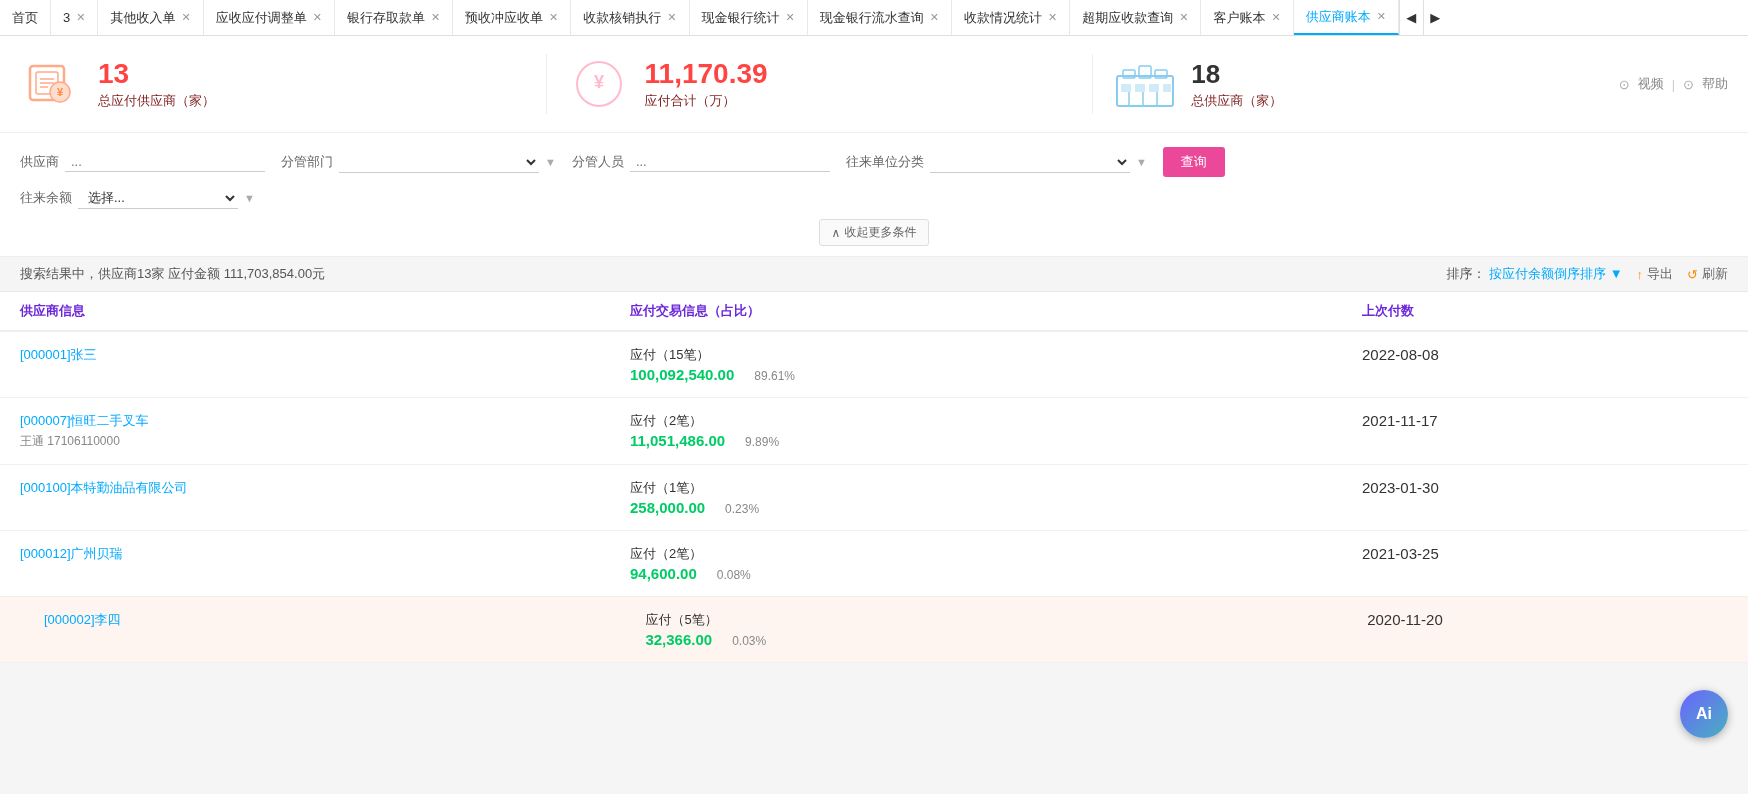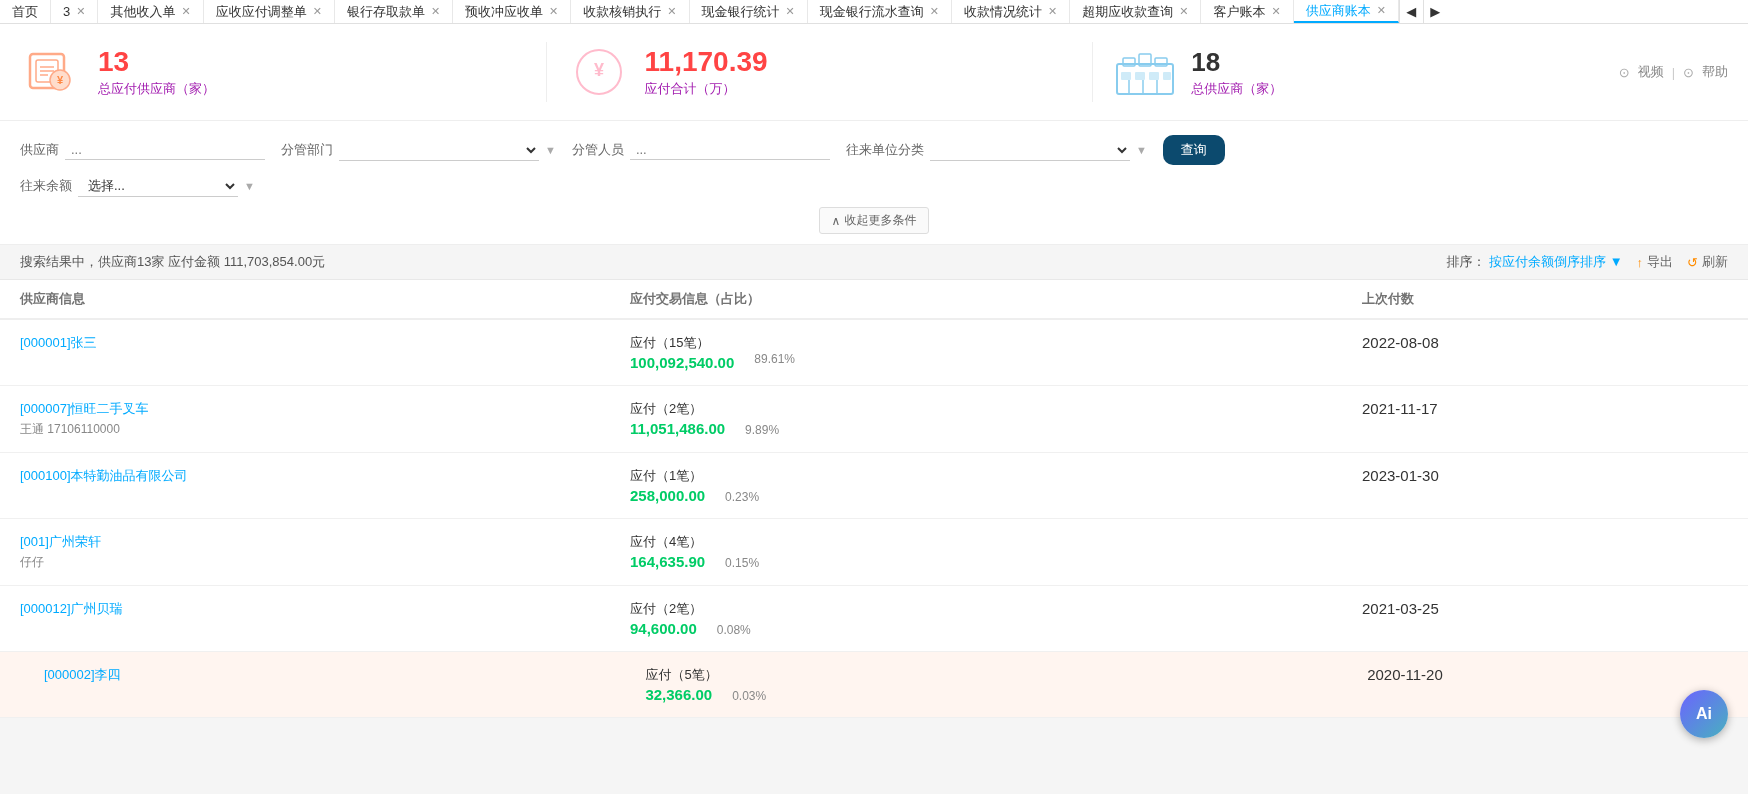--- a/index.html
+++ b/index.html
@@ -1,21 +1,21 @@
 <!DOCTYPE html>
 <html><head>
   <meta charset="utf-8">
   <style>
     * { box-sizing: border-box; margin: 0; padding: 0; }
     body { font-family: 'Microsoft YaHei', Arial, sans-serif; font-size: 13px; background: #f5f5f5; color: #333; }
 
     
     .top-nav {
       display: flex; align-items: center; background: #fff; border-bottom: 1px solid #e0e0e0;
-      height: 24px; overflow: hidden;
+      height: 36px; overflow: hidden;
     }
     .nav-tab {
       display: flex; align-items: center; padding: 0 12px; height: 100%; white-space: nowrap;
       border-right: 1px solid #e8e8e8; cursor: pointer; font-size: 13px; color: #333;
       position: relative;
     }
     .nav-tab.active { background: #fff; color: #00aaff; border-bottom: 2px solid #00aaff; }
     .nav-tab .close-x { margin-left: 6px; color: #999; font-size: 11px; cursor: pointer; }
     .nav-arrow { width: 24px; display: flex; align-items: center; justify-content: center; cursor: pointer; background: #fff; border-left: 1px solid #e0e0e0; height: 100%; }
 
@@ -26,21 +26,21 @@
     .summary-card {
       display: flex; align-items: center; gap: 14px; flex: 1;
     }
     .summary-icon {
       width: 64px; height: 64px; display: flex; align-items: center; justify-content: center; font-size: 32px;
     }
     .summary-icon.orange { color: #ffaa88; }
     .summary-icon.pink { color: #ffbbcc; }
     .summary-icon.blue { color: #88ccee; }
     .summary-card-text .big-num { font-size: 28px; font-weight: bold; color: #ff4444; }
-    .summary-card-text .label { font-size: 13px; color: #a21caf; margin-top: 2px; }
+    .summary-card-text .label { font-size: 13px; color: #7f1d1d; margin-top: 2px; }
     .summary-divider { width: 1px; background: #eee; height: 60px; margin: 0 20px; }
     .top-right-links { margin-left: auto; font-size: 13px; color: #888; display: flex; gap: 8px; align-items: center; }
     .top-right-links a { color: #888; text-decoration: none; cursor: pointer; }
 
     
     .filter-area {
       background: #fff; padding: 14px 20px 10px; border-bottom: 1px solid #eee;
     }
     .filter-row { display: flex; align-items: center; gap: 16px; margin-bottom: 10px; flex-wrap: wrap; }
     .filter-item { display: flex; align-items: center; gap: 6px; }
@@ -49,42 +49,42 @@
       border: none; border-bottom: 1px solid #ccc; outline: none; padding: 2px 6px;
       font-size: 13px; color: #333; min-width: 160px; background: transparent;
     }
     .filter-input-orange { color: #ff6600; }
     .filter-select {
       border: none; border-bottom: 1px solid #ccc; outline: none; padding: 2px 6px;
       font-size: 13px; color: #333; min-width: 160px; background: transparent; cursor: pointer;
     }
     .filter-dropdown-icon { color: #aaa; font-size: 11px; }
     .btn-query {
-      background: #0c4a6e; color: #fff; border: none; padding: 6px 18px; border-radius: 10px;
+      background: #ec4899; color: #fff; border: none; padding: 6px 18px; border-radius: 3px;
       cursor: pointer; font-size: 13px; white-space: nowrap;
     }
     .collapse-btn {
       display: flex; align-items: center; justify-content: center; gap: 4px;
       color: #666; font-size: 12px; cursor: pointer; padding: 4px 12px;
       border: 1px solid #ddd; border-radius: 3px; background: #fafafa; margin: 0 auto;
     }
 
     
     .result-bar {
       display: flex; align-items: center; justify-content: space-between;
       background: #f5f5f5; padding: 8px 20px; font-size: 13px; color: #555; border-bottom: 1px solid #e8e8e8;
     }
     .result-bar-right { display: flex; align-items: center; gap: 14px; }
     .sort-value { color: #00aaff; cursor: pointer; }
     .result-action { display: flex; align-items: center; gap: 4px; cursor: pointer; color: #666; }
 
     
     .table-wrap { background: #fff; }
     .table-header {
-      display: flex; padding: 10px 20px; background: #fff; border-bottom: 2px solid #eee; font-weight: bold; color: #737373;
+      display: flex; padding: 10px 20px; background: #fff; border-bottom: 2px solid #eee; font-weight: bold; color: #6d28d9;
     }
     .col-supplier { flex: 2.5; }
     .col-pay-info { flex: 3; }
     .col-last-pay { flex: 1.5; }
 
     .table-row {
       display: flex; padding: 14px 20px; border-bottom: 1px solid #f0f0f0; align-items: flex-start;
       cursor: pointer;
     }
     .table-row.highlighted { background: #fff5f0; padding-left: 44px; }
@@ -291,21 +291,21 @@
     <div class="col-pay-info">应付交易信息（占比）</div>
     <div class="col-last-pay">上次付数</div>
   </div>
 
   <div class="table-row">
     <div class="col-supplier">
       <a class="supplier-link">[000001]张三</a>
     </div>
     <div class="col-pay-info">
       <div class="pay-label">应付（15笔）</div>
-      <div style="display:flex; align-items:flex-start; gap:8px;">
+      <div style="display:flex; align-items:flex-end; gap:8px;">
         <span class="pay-amount">100,092,540.00</span>
         <span class="pay-pct">89.61%</span>
       </div>
     </div>
     <div class="col-last-pay">
       <span class="last-pay-date">2022-08-08</span>
     </div>
   </div>
 
   <div class="table-row">
@@ -334,36 +334,20 @@
       <div style="display:flex; align-items:baseline; gap:8px;">
         <span class="pay-amount">258,000.00</span>
         <span class="pay-pct">0.23%</span>
       </div>
     </div>
     <div class="col-last-pay">
       <span class="last-pay-date">2023-01-30</span>
     </div>
   </div>
 
-  <div class="table-row">
-    <div class="col-supplier">
-      <a class="supplier-link">[001]广州荣轩</a>
-      <div class="supplier-sub">仔仔</div>
-    </div>
-    <div class="col-pay-info">
-      <div class="pay-label">应付（4笔）</div>
-      <div style="display:flex; align-items:baseline; gap:8px;">
-        <span class="pay-amount">164,635.90</span>
-        <span class="pay-pct">0.15%</span>
-      </div>
-    </div>
-    <div class="col-last-pay">
-      <span class="last-pay-date"></span>
-    </div>
-  </div>
 
   <div class="table-row">
     <div class="col-supplier">
       <a class="supplier-link">[000012]广州贝瑞</a>
     </div>
     <div class="col-pay-info">
       <div class="pay-label">应付（2笔）</div>
       <div style="display:flex; align-items:baseline; gap:8px;">
         <span class="pay-amount">94,600.00</span>
         <span class="pay-pct">0.08%</span>

